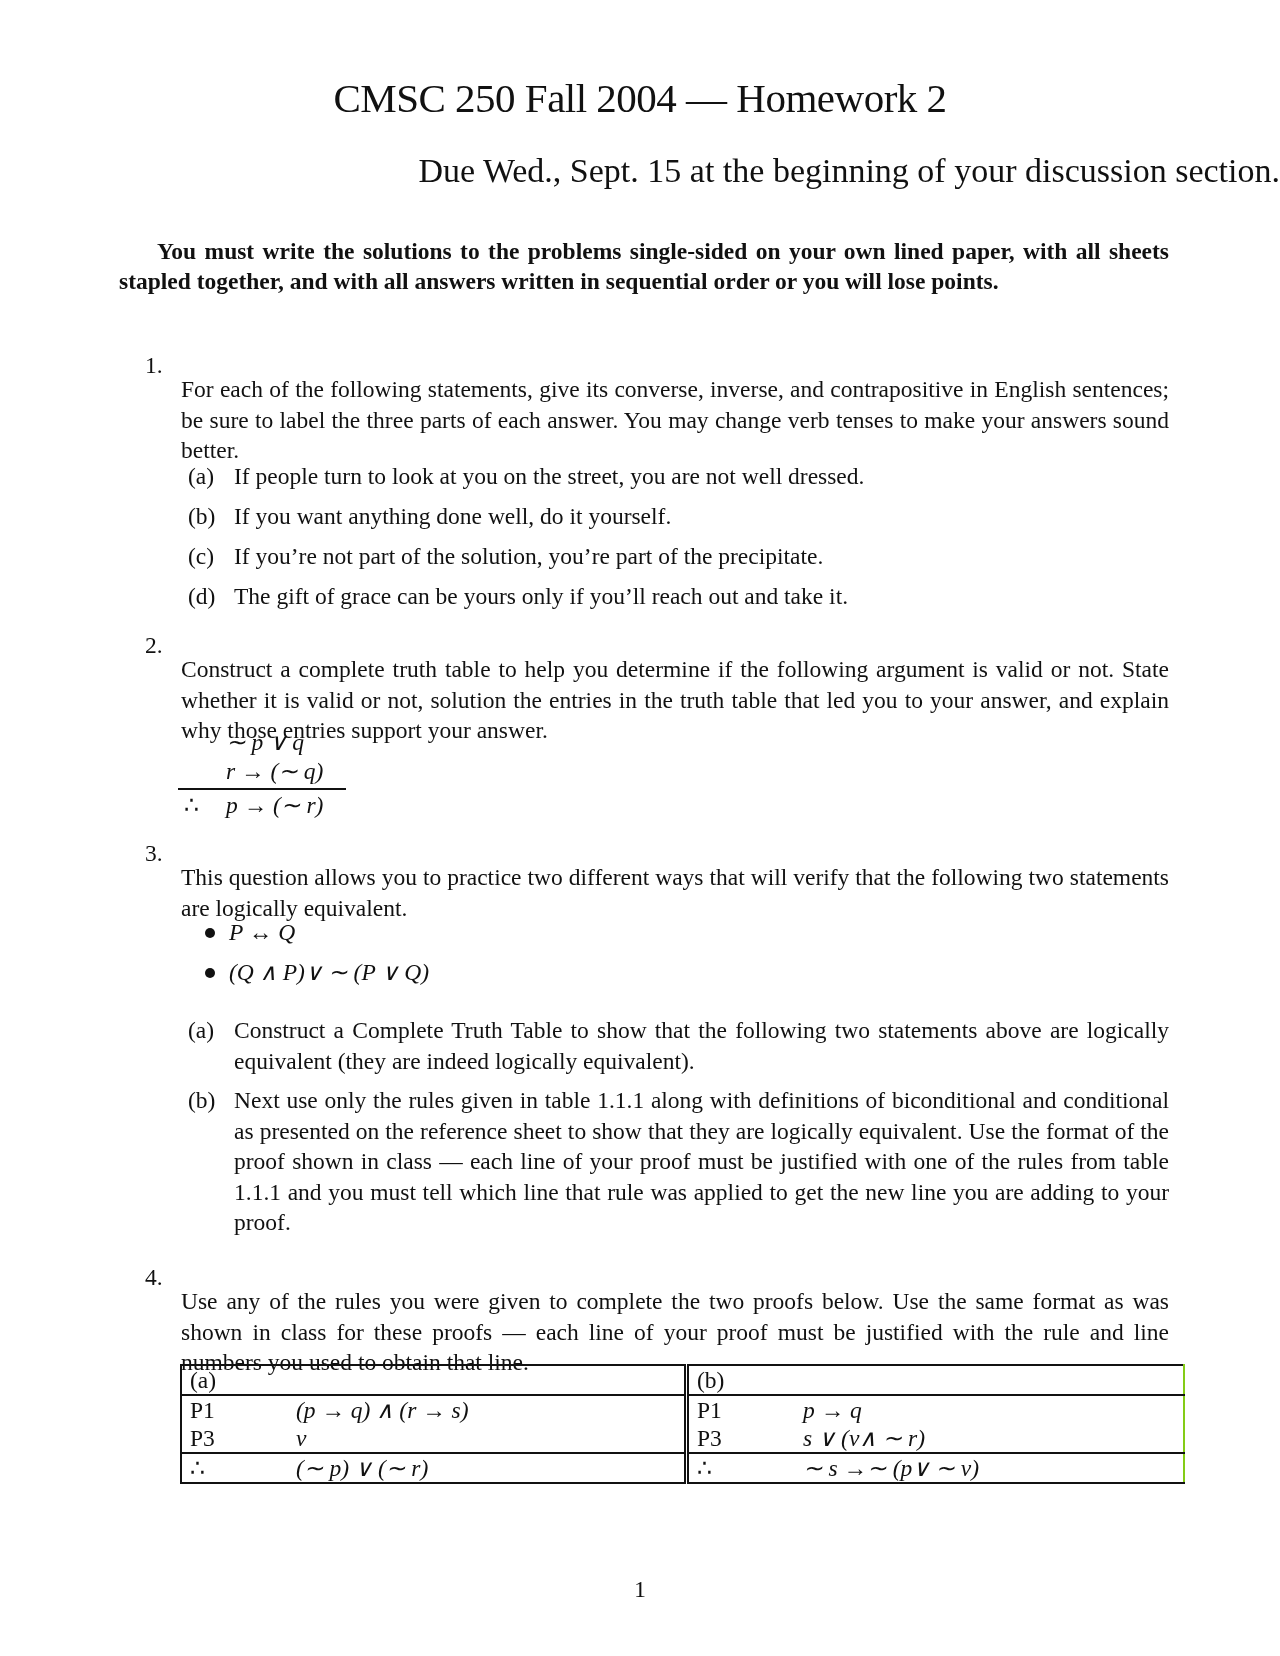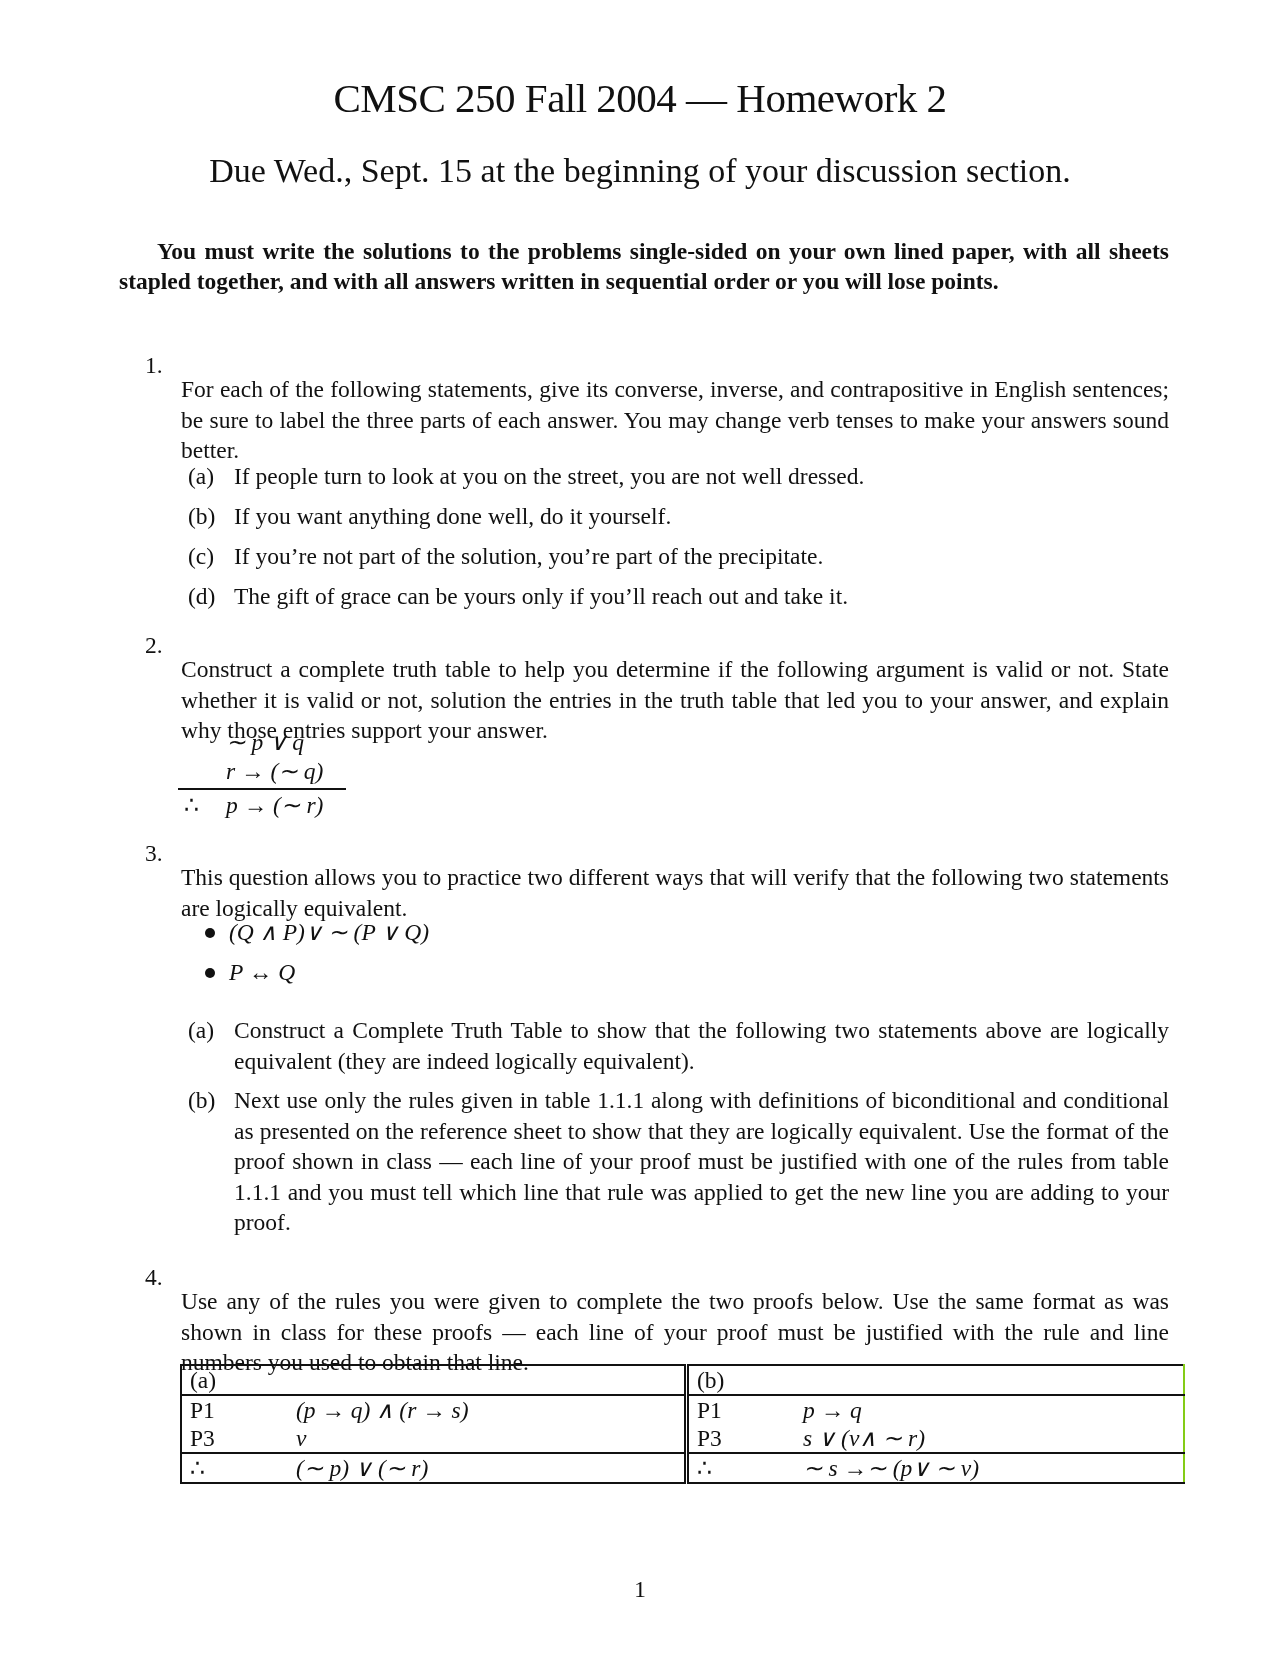--- a/index.html
+++ b/index.html
@@ -1,21 +1,21 @@
 <!DOCTYPE html>
 <html><head>
 <meta charset="utf-8">
 <style>
   html, body { margin: 0; padding: 0; background: #ffffff; }
   body { width: 1280px; height: 1656px; position: relative; overflow: hidden;
          font-family: "DejaVu Serif", "Liberation Serif", serif; color: #111; }
   .page { position: absolute; left: 0; top: 0; width: 1280px; height: 1656px; }
   .title { position: absolute; left: 0; width: 1280px; top: 74px; text-align: center;
            font-size: 41px; letter-spacing: -0.5px; font-family: "Liberation Serif", serif; }
-  .subtitle { position: absolute; left: 0; width: 1280px; top: 152px; text-align: center;
+  .subtitle { position: absolute; left: 0; width: 1280px; top: 152px; text-align: right;
               font-size: 34px; font-family: "Liberation Serif", serif; }
   .notice { position: absolute; left: 119px; width: 1050px; top: 236px; font-weight: bold;
             font-size: 23.5px; line-height: 30px; text-align: justify; text-indent: 38px;
             font-family: Liberation Serif, serif; }
   .txt { font-family: "Liberation Serif", serif; font-size: 23.5px; line-height: 30.5px; }
   .q { position: absolute; left: 145px; width: 1024px; }
   .q .num { position: absolute; left: 0; top: 0; width: 30px; }
   .q .body { margin-left: 36px; text-align: justify; margin-top: 24px; }
   .sub { position: absolute; left: 188px; width: 981px; }
   .sub .lbl { position: absolute; left: 0; top: 0; width: 44px; }
@@ -81,22 +81,22 @@
     <div class="l">
       <span style="font-style:normal; display:inline-block; width:48px; padding-left:6px; box-sizing:border-box;">∴</span><span>p → (∼ r)</span>
     </div>
   </div>
 
   <div class="q txt" style="top:838px;">
     <span class="num">3.</span>
     <div class="body">This question allows you to practice two different ways that will verify that the following two statements are logically equivalent.</div>
   </div>
   <div class="bullets math" style="top:912px;">
+    <div class="bullet"><span class="dot"></span><span>P ↔ Q</span></div>
     <div class="bullet"><span class="dot"></span><span>(Q ∧ P)∨ ∼ (P ∨ Q)</span></div>
-    <div class="bullet"><span class="dot"></span><span>P ↔ Q</span></div>
   </div>
   <div class="sub txt" style="top:1015px;">
     <span class="lbl">(a)</span>
     <div class="body">Construct a Complete Truth Table to show that the following two statements above are logically equivalent (they are indeed logically equivalent).</div>
   </div>
   <div class="sub txt" style="top:1085px;">
     <span class="lbl">(b)</span>
     <div class="body">Next use only the rules given in table 1.1.1 along with definitions of biconditional and conditional as presented on the reference sheet to show that they are logically equivalent. Use the format of the proof shown in class — each line of your proof must be justified with one of the rules from table 1.1.1 and you must tell which line that rule was applied to get the new line you are adding to your proof.</div>
   </div>
 

